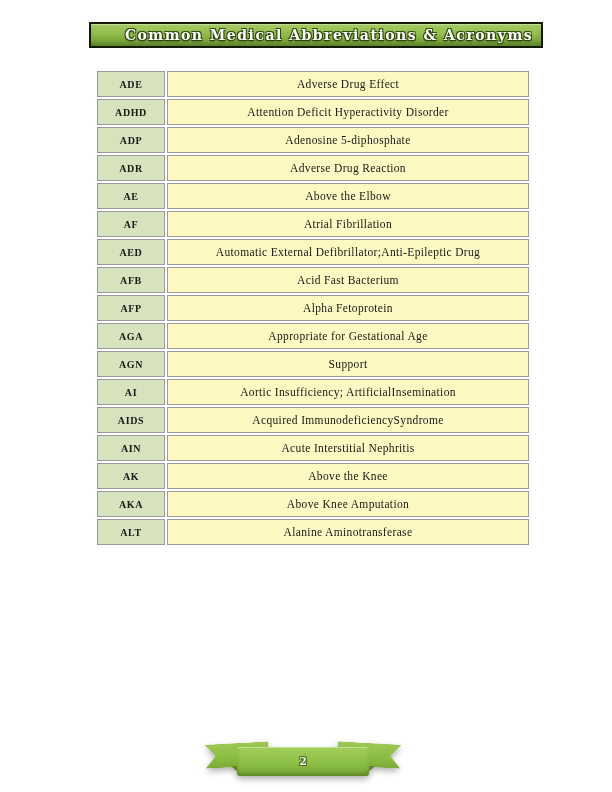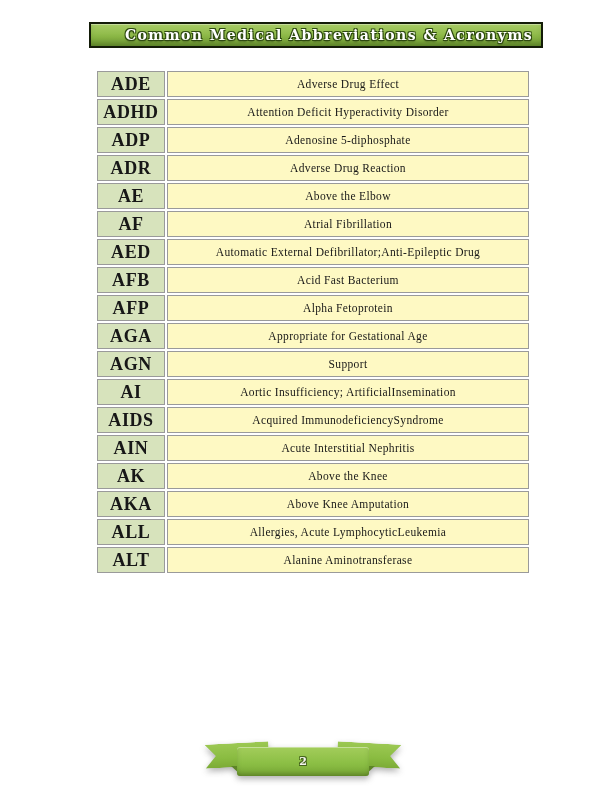--- a/index.html
+++ b/index.html
@@ -57,21 +57,21 @@
     height:26px;
     text-align:center;
     vertical-align:middle;
     color:#171717;
   }
   td.abbr{
     width:68px;
     background:var(--cell-green);
     font-family:"Liberation Serif", serif;
     font-weight:bold;
-    font-size:18px;
+    font-size:10px;
     letter-spacing:.6px;
   }
   td.meaning{
     background:#fef9c3;
     font-family:"Liberation Serif", serif;
     font-size:11.5px;
     letter-spacing:.35px;
   }
 
   
@@ -191,24 +191,20 @@
           <td class="abbr">AIN</td>
           <td class="meaning">Acute Interstitial Nephritis</td>
         </tr>
         <tr>
           <td class="abbr">AK</td>
           <td class="meaning">Above the Knee</td>
         </tr>
         <tr>
           <td class="abbr">AKA</td>
           <td class="meaning">Above Knee Amputation</td>
-        </tr>
-        <tr>
-          <td class="abbr">ALL</td>
-          <td class="meaning">Allergies, Acute LymphocyticLeukemia</td>
         </tr>
         <tr>
           <td class="abbr">ALT</td>
           <td class="meaning">Alanine Aminotransferase</td>
         </tr>
       </tbody>
   </table>
 
   <div class="ribbon">
     <div class="wing wing-l"></div>

